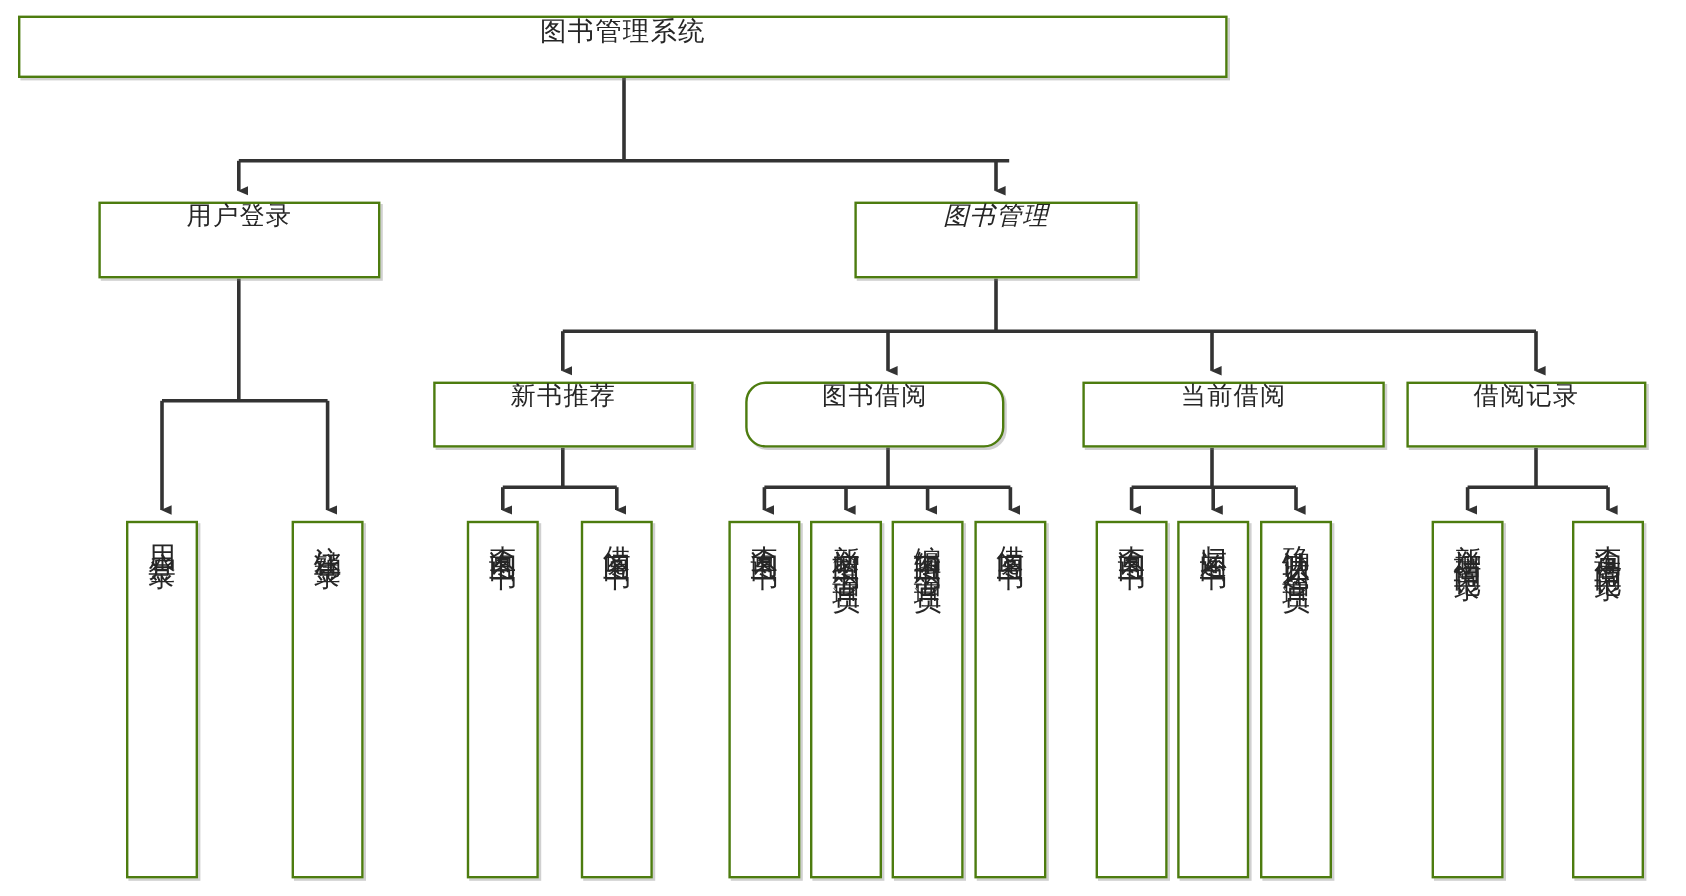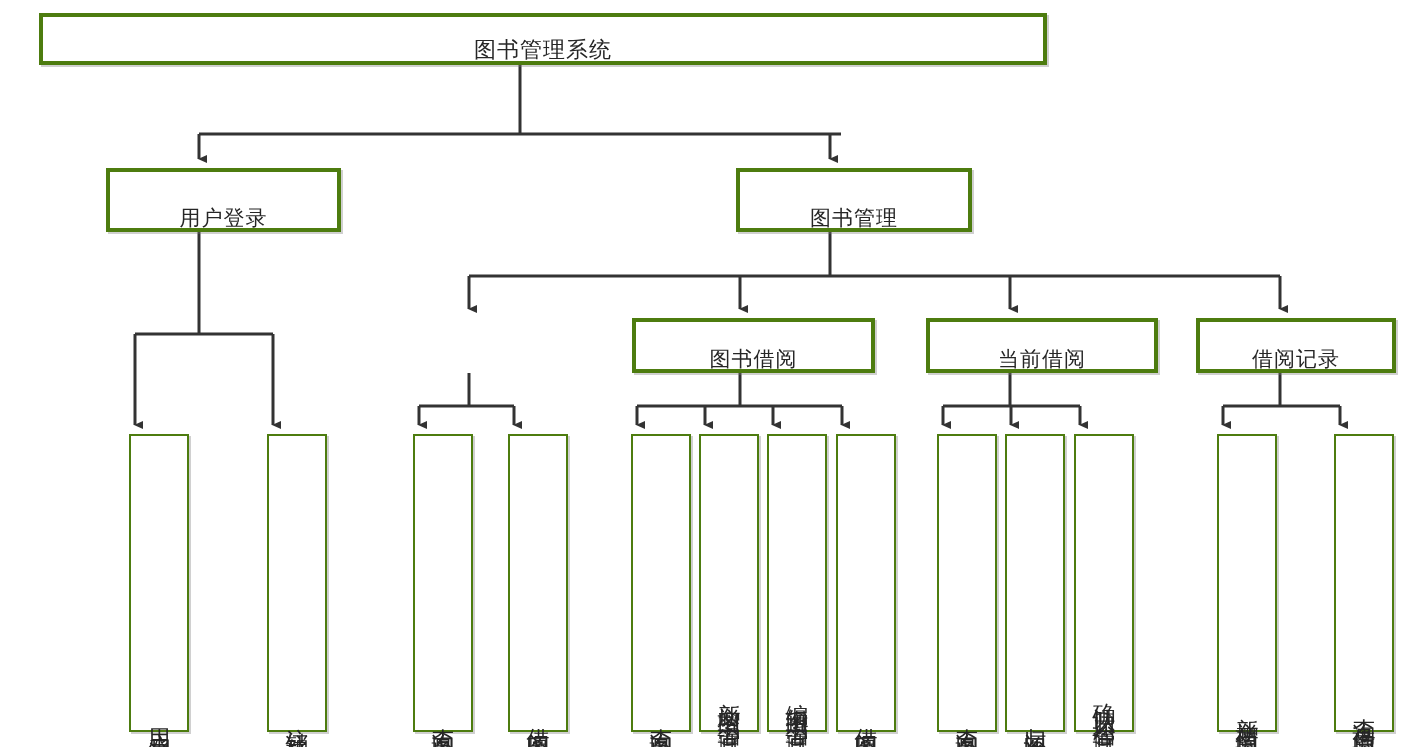--- a/index.html
+++ b/index.html
@@ -21,27 +21,26 @@
     position: absolute;
     left: 0;
     top: 0;
     width: 1405px;
     height: 747px;
   }
   .node {
     position: absolute;
     box-sizing: border-box;
     background: #ffffff;
-    border: 4px solid #4d7c0f;
+    border: 2px solid #4d7c0f;
     box-shadow: 2px 2px 0 rgba(120,120,120,0.35);
     display: flex;
-    align-items: flex-end;
+    align-items: flex-start;
     justify-content: center;
     color: #262626;
-    margin-left: 24px;
   }
   .node .lbl {
     font-size: 21px;
     letter-spacing: 1px;
     white-space: nowrap;
     line-height: 1;
   }
   .node.root .lbl { font-size: 22px; }
   .node.leaf {
     border-width: 2px;
@@ -120,28 +119,31 @@
     </g>
   </svg>
 
   <div class="node root" style="left:15px; top:13px; width:1008px; height:52px;">
     <span class="lbl">图书管理系统</span>
   </div>
 
   <div class="node" style="left:82px; top:168px; width:235px; height:64px;">
     <span class="lbl">用户登录</span>
   </div>
-  <div class="node" style="left:712px; top:168px; width:236px; height:64px;">
+  <div class="node" style="left:712px; top:168px; width:236px; height:64px;font-style:italic;">
     <span class="lbl">图书管理</span>
   </div>
 
-  <div class="node" style="left:608px; top:318px; width:243px; height:55px;">
+  <div class="node" style="left:361px; top:318px; width:217px; height:55px;">
+    <span class="lbl">新书推荐</span>
+  </div>
+  <div class="node" style="left:621px; top:318px; width:216px; height:55px;border-radius:17px;">
     <span class="lbl">图书借阅</span>
   </div>
-  <div class="node" style="left:902px; top:318px; width:232px; height:55px;">
+  <div class="node" style="left:902px; top:318px; width:252px; height:55px;">
     <span class="lbl">当前借阅</span>
   </div>
   <div class="node" style="left:1172px; top:318px; width:200px; height:55px;">
     <span class="lbl">借阅记录</span>
   </div>
 
   <div class="node leaf" style="left:105px; top:434px; width:60px; height:298px;">
     <span class="lbl">用户登录</span>
   </div>
   <div class="node leaf" style="left:243px; top:434px; width:60px; height:298px;">

